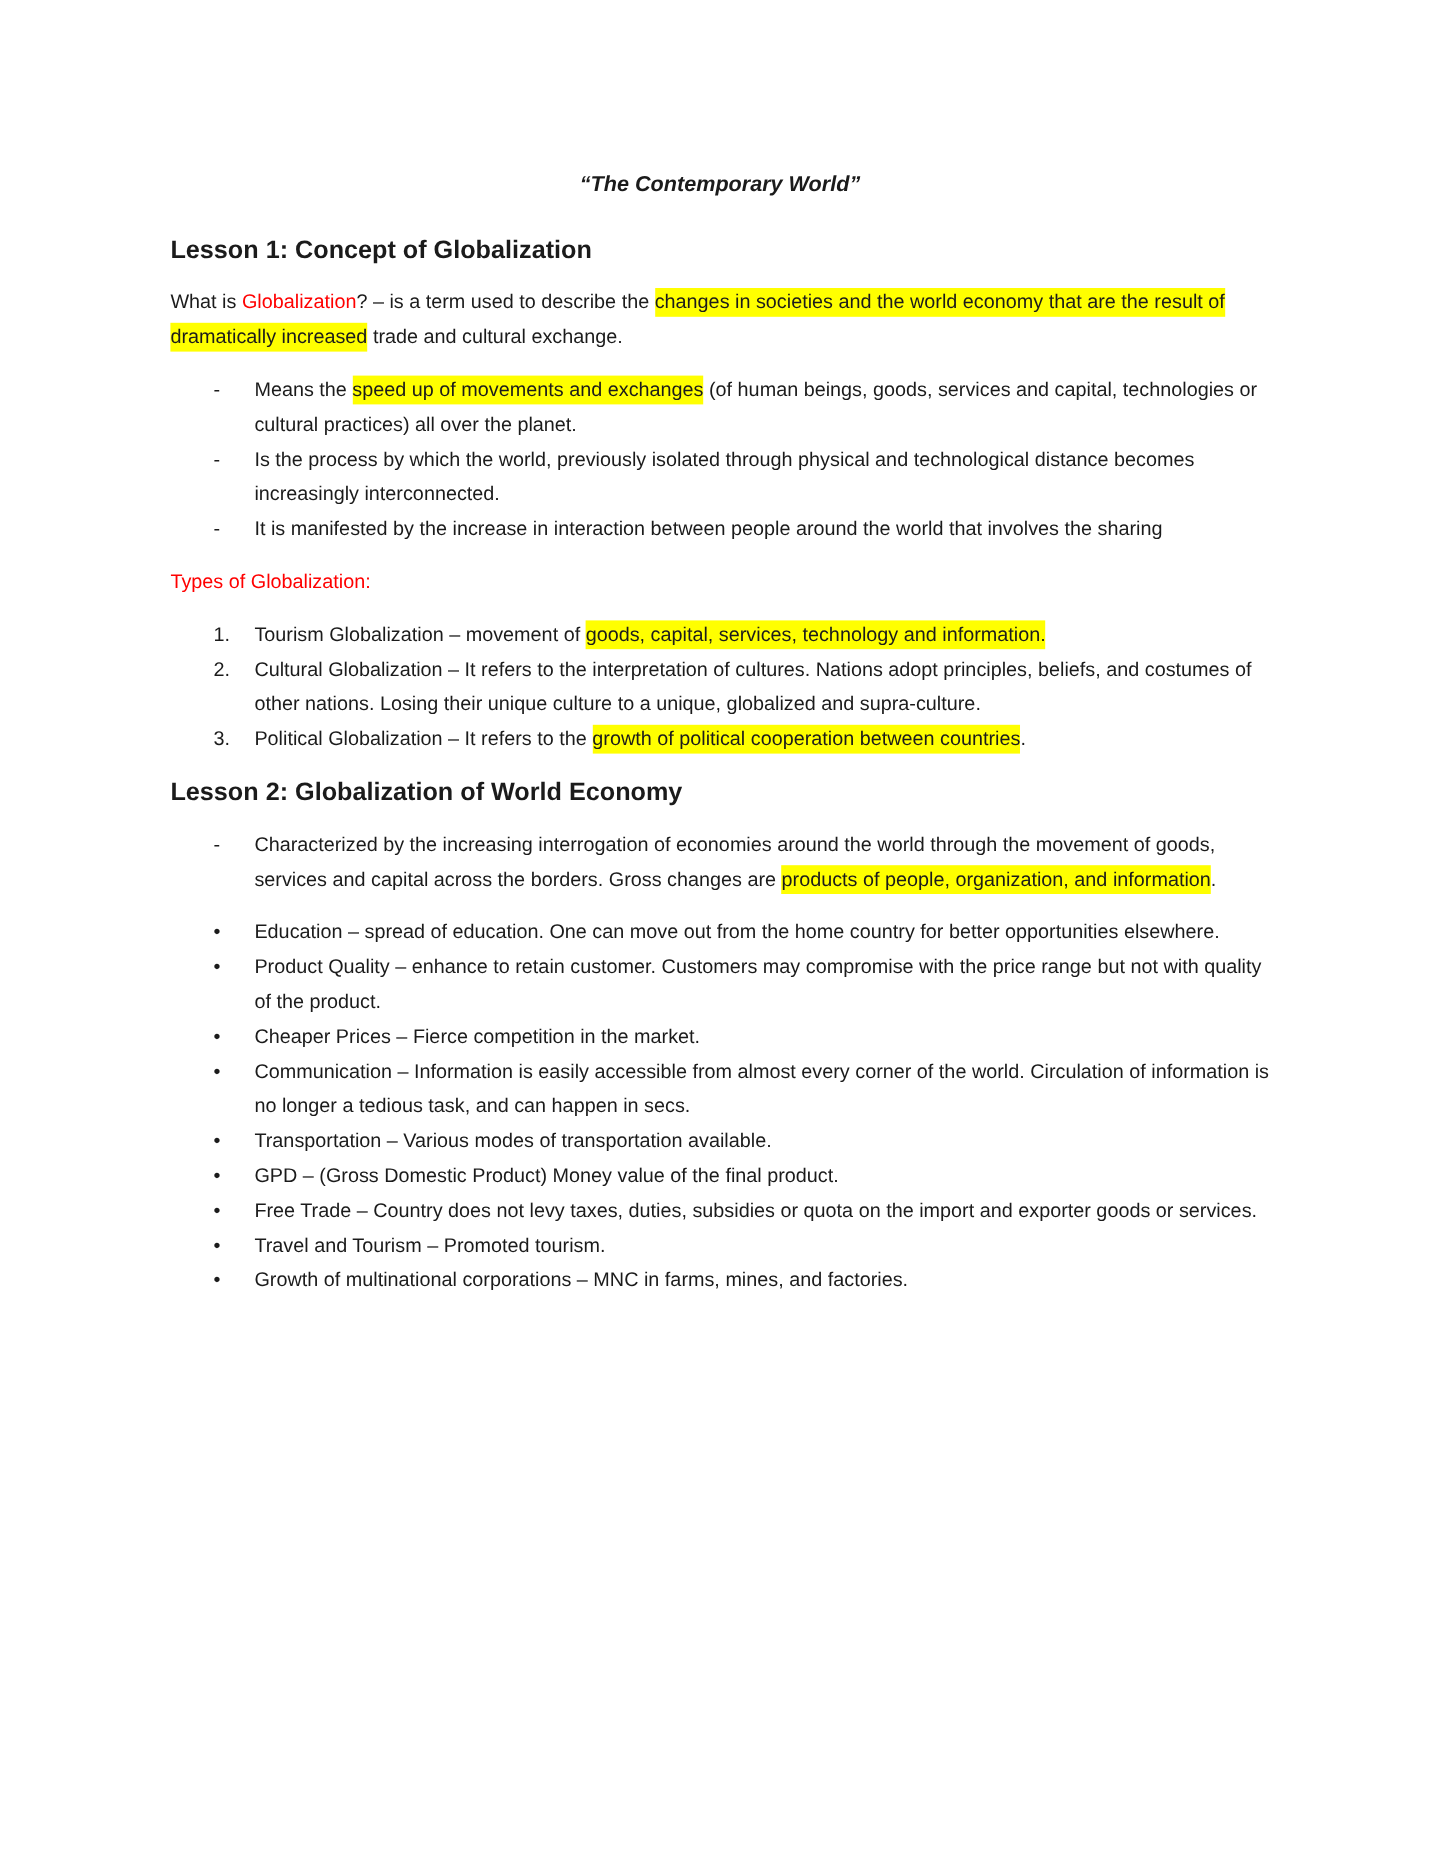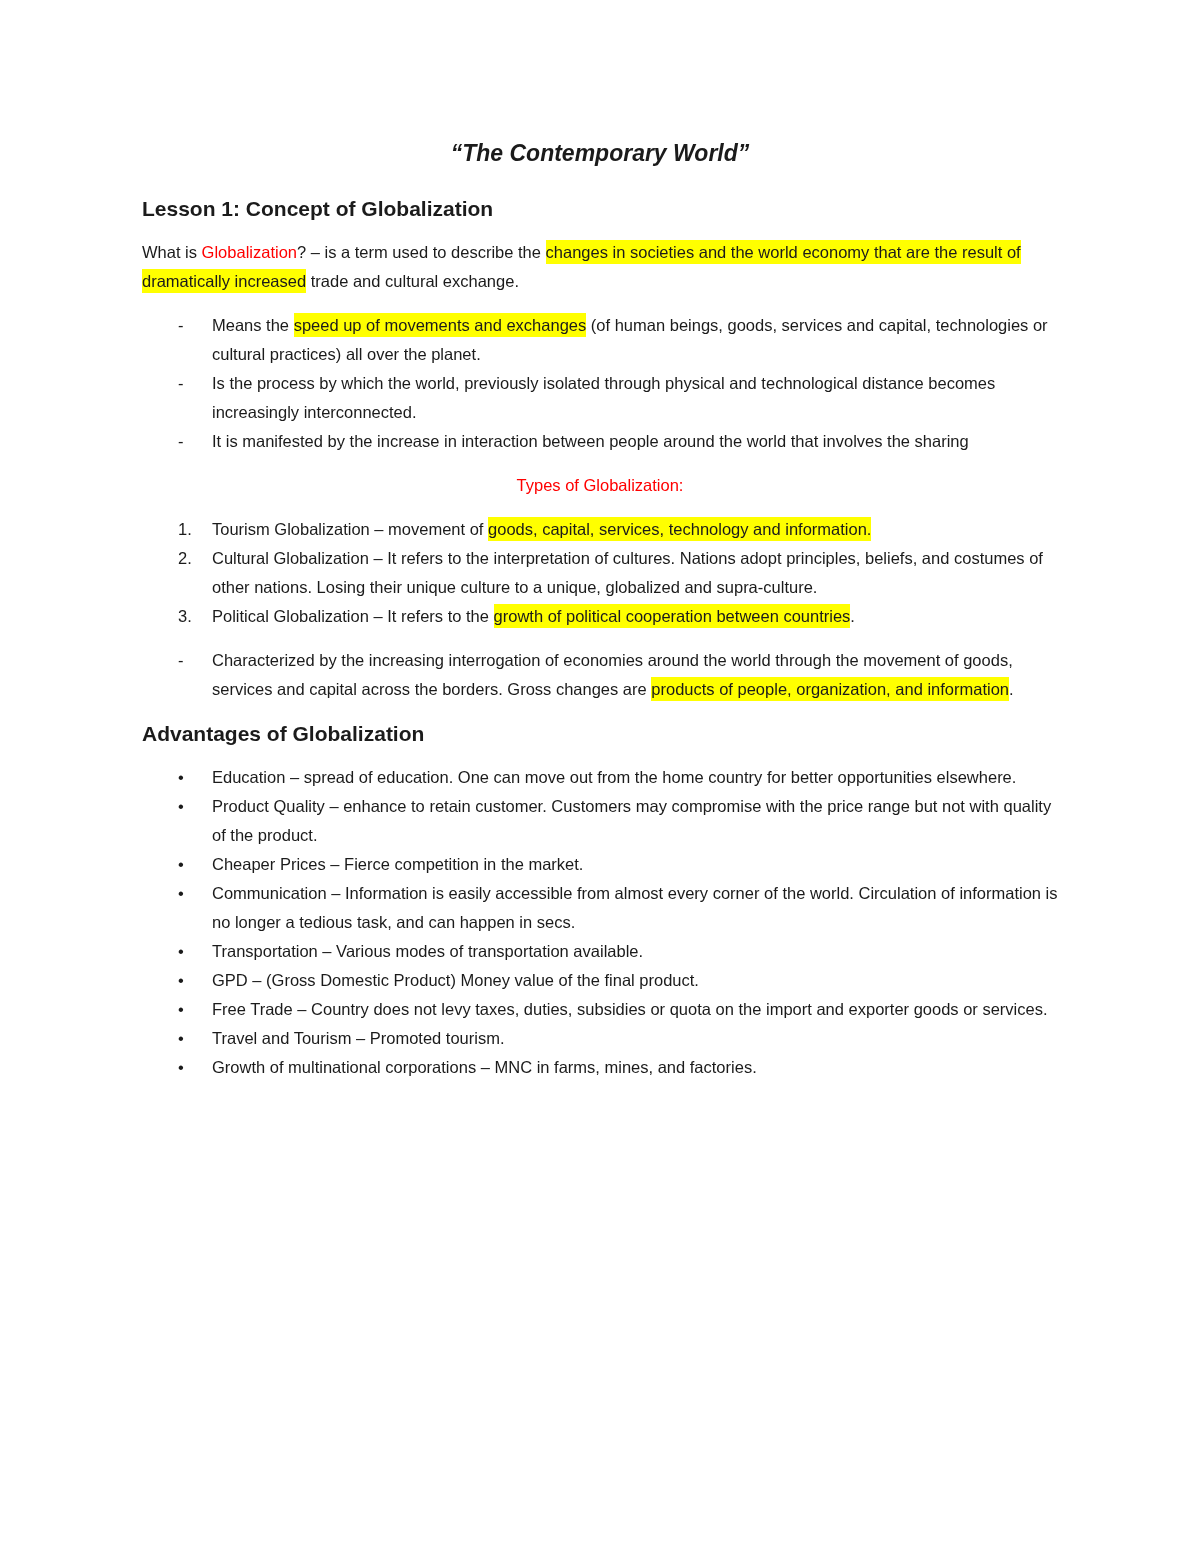--- a/index.html
+++ b/index.html
@@ -17,38 +17,37 @@
     color: var(--text);
   }
   .page {
     width: 916px;
     margin: 0 auto;
     padding-top: 138px;
     font-size: 16.5px;
     line-height: 29px;
   }
   .title {
-    font-size: 23px;
+    font-size: 18px;
     line-height: 30px;
     font-weight: bold;
     font-style: italic;
     text-align: center;
     margin: 0 0 26px 0;
   }
   .heading {
     font-size: 21px;
     line-height: 29px;
     font-weight: bold;
     margin: 0 0 15px 0;
   }
   .para { margin: 5px 0 15px 0; }
   .red-heading {
     color: var(--red);
     margin: 0 0 15px 0;
-    text-align: center;
   }
   .list { margin: 0 0 15px 0; }
   .li { display: flex; }
   .marker {
     flex: 0 0 70px;
     width: 70px;
     padding-left: 36px;
   }
   .li-text { flex: 1; }
   .hl {
@@ -96,30 +95,30 @@
     <div class="li">
       <span class="marker">2.</span>
       <span class="li-text"><span>Cultural Globalization – It refers to the interpretation of cultures. Nations adopt principles, beliefs, and costumes of other nations. Losing their unique culture to a unique, globalized and supra-culture.</span></span>
     </div>
     <div class="li">
       <span class="marker">3.</span>
       <span class="li-text"><span>Political Globalization – It refers to the </span><span class="hl">growth of political cooperation between countries</span><span>.</span></span>
     </div>
   </div>
 
+  <h2 class="heading">Lesson 2: Globalization of World Economy</h2>
 
 
   <div class="list">
     <div class="li">
       <span class="marker">-</span>
       <span class="li-text"><span>Characterized by the increasing interrogation of economies around the world through the movement of goods, services and capital across the borders. Gross changes are </span><span class="hl">products of people, organization, and information</span><span>.</span></span>
     </div>
   </div>
 
-  <h2 class="heading">Advantages of Globalization</h2>
 
   <div class="list">
     <div class="li">
       <span class="marker">•</span>
       <span class="li-text"><span>Education – spread of education. One can move out from the home country for better opportunities elsewhere.</span></span>
     </div>
     <div class="li">
       <span class="marker">•</span>
       <span class="li-text"><span>Product Quality – enhance to retain customer. Customers may compromise with the price range but not with quality of the product.</span></span>
     </div>

